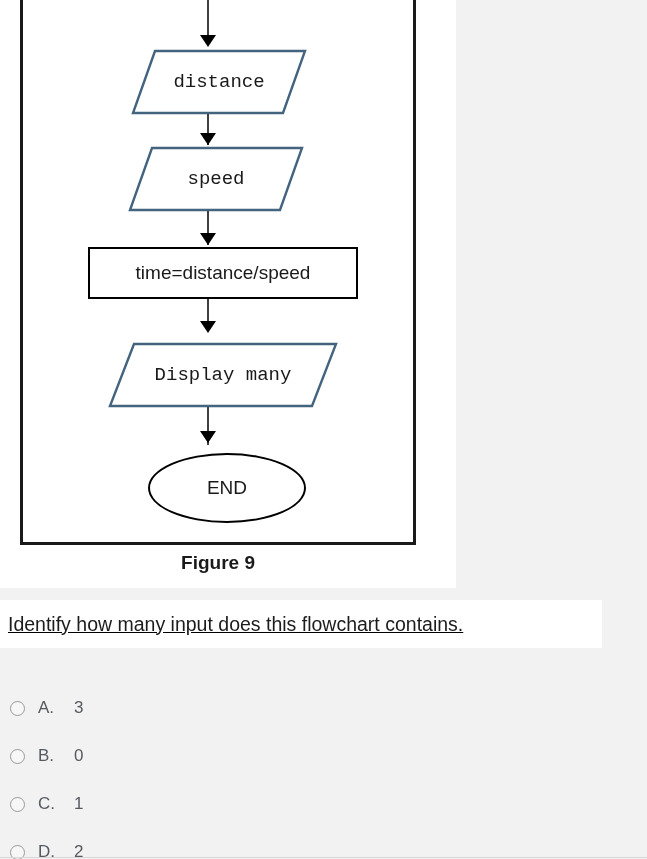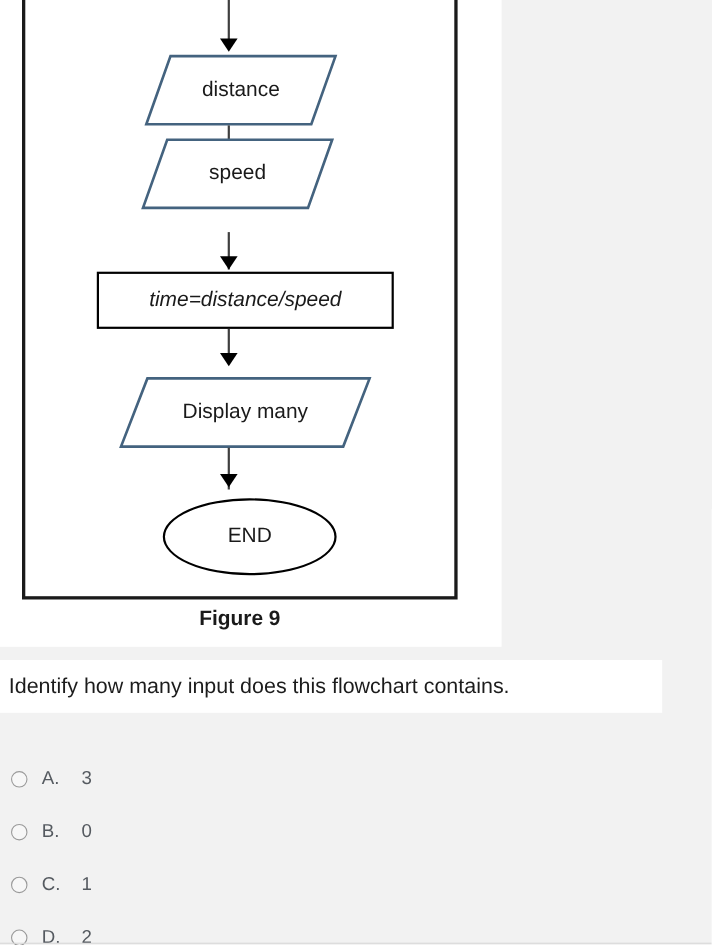--- a/index.html
+++ b/index.html
@@ -61,20 +61,21 @@
   
   .node.terminator {
     border: 2.5px solid #000000;
     border-radius: 50%;
     justify-content: center;
   }
 
   
   .para-wrap {
     position: absolute;
+    font-family: Liberation Mono, monospace;
   }
   .para-wrap svg {
     position: absolute;
     left: 0;
     top: 0;
     display: block;
   }
   .para-label {
     position: absolute;
     left: 0;
@@ -85,21 +86,20 @@
     align-items: center;
     justify-content: center;
     font-size: 19px;
     color: #1a1a1a;
     white-space: nowrap;
   }
 
   
   .node.process {
     border: 2.5px solid #000000;
-    font-style: italic;
   }
 
   
   .connector {
     position: absolute;
     width: 2px;
     background: #3f3f3f;
   }
   .arrowhead {
     position: absolute;
@@ -125,20 +125,21 @@
   
   #question-band {
     position: absolute;
     left: 0;
     top: 600px;
     width: 602px;
     height: 48px;
     background: #ffffff;
     display: flex;
     align-items: center;
+    text-decoration: underline;
   }
   #question-text {
     padding-left: 8px;
     font-size: 19.5px;
     color: #1c1c1c;
   }
 
   
   #options {
     position: absolute;
@@ -196,21 +197,21 @@
       <div class="para-wrap" style="left:108px; top:376px; width:176px; height:66px;">
         <svg width="176" height="66" viewBox="0 0 176 66">
           <polygon points="24,2 174,2 152,64 2,64" fill="#ffffff" stroke="#44637f" stroke-width="2.4"></polygon>
         </svg>
         <div class="para-label">distance</div>
       </div>
 
       <div class="connector" style="left:184px; top:441px; height:31px;"></div>
       <div class="arrowhead" style="left:177px; top:460px;"></div>
 
-      <div class="para-wrap" style="left:105px; top:452px; width:176px; height:66px;">
+      <div class="para-wrap" style="left:105px; top:473px; width:176px; height:66px;">
         <svg width="176" height="66" viewBox="0 0 176 66">
           <polygon points="24,2 174,2 152,64 2,64" fill="#ffffff" stroke="#44637f" stroke-width="2.4"></polygon>
         </svg>
         <div class="para-label">speed</div>
       </div>
 
       <div class="connector" style="left:184px; top:538px; height:34px;"></div>
       <div class="arrowhead" style="left:177px; top:560px;"></div>
 
       <div class="node process" style="left:65px; top:574px; width:270px; height:52px;">

